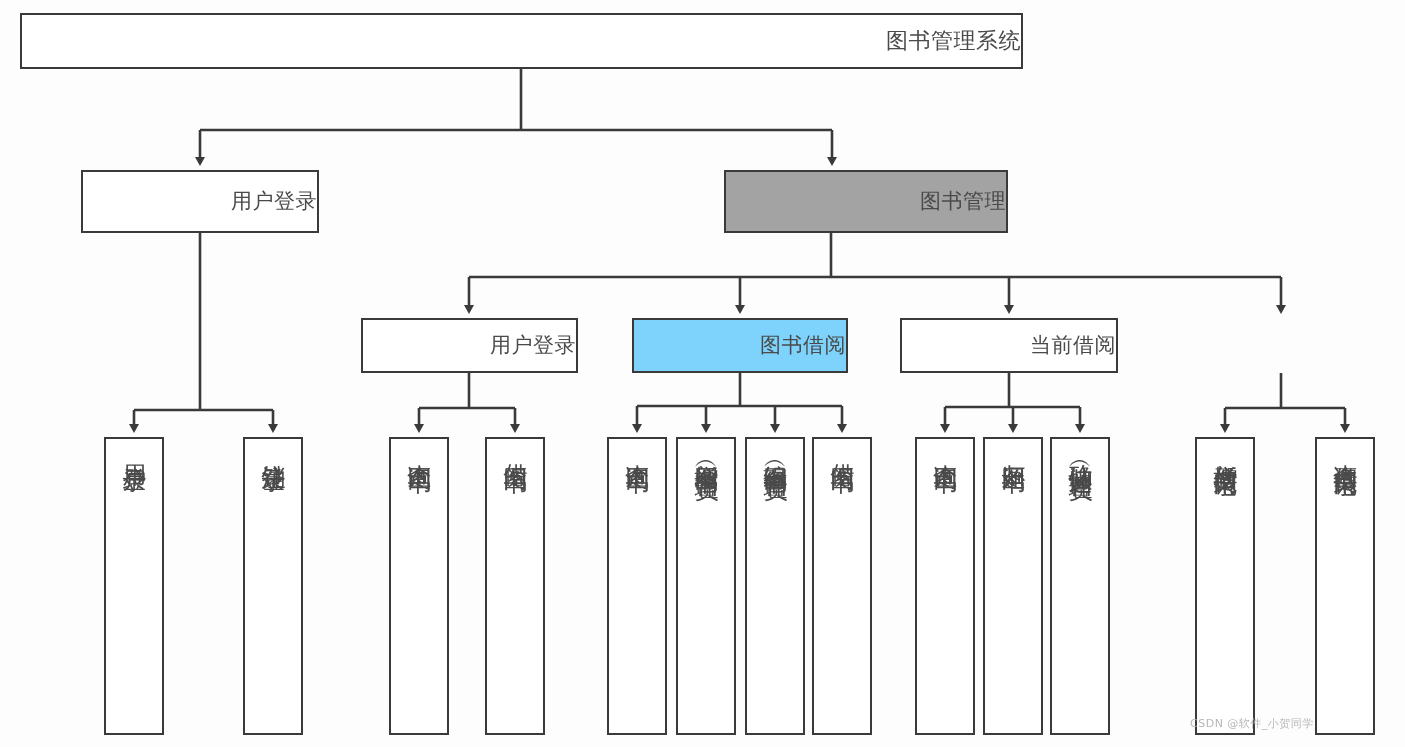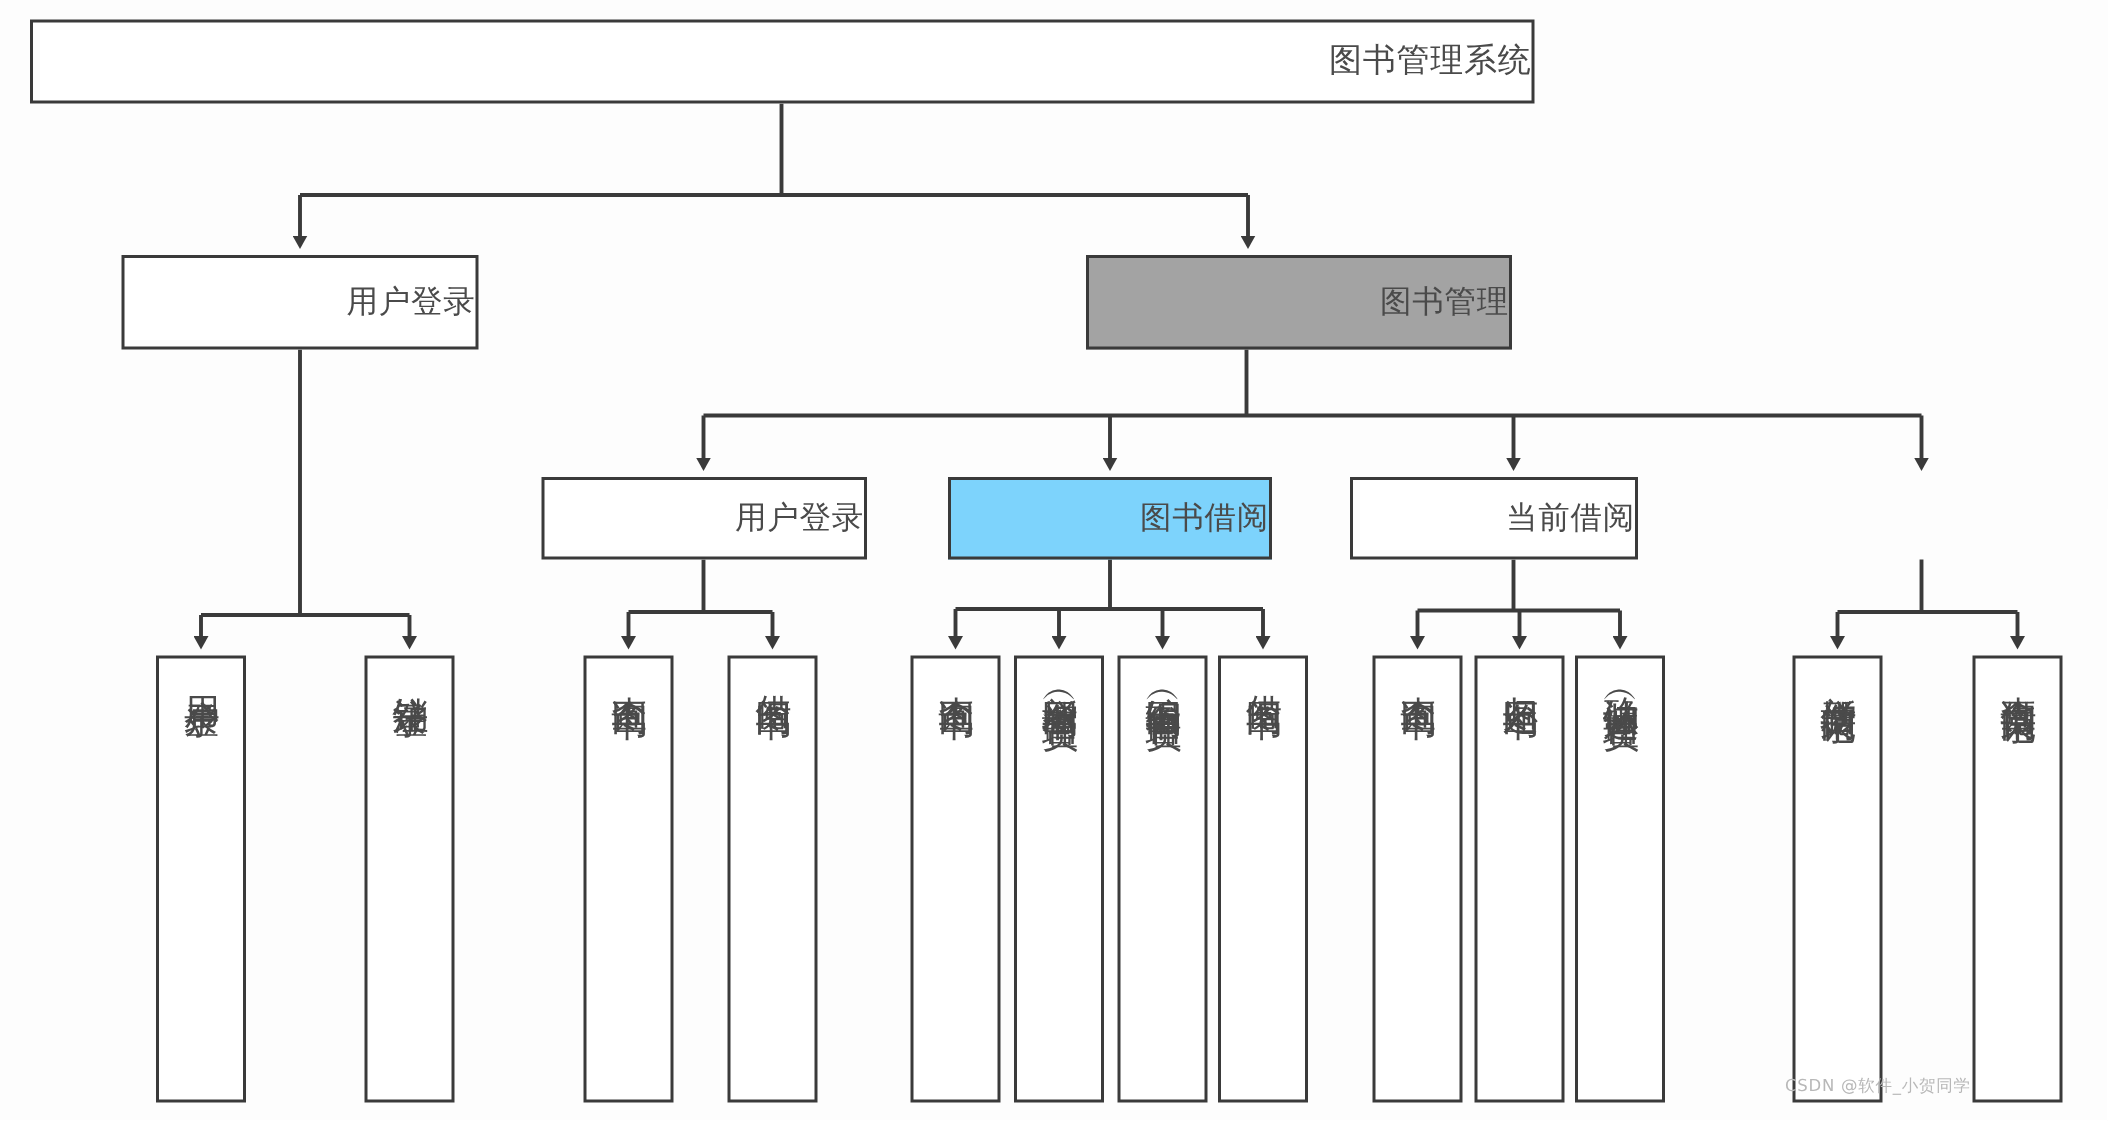--- a/index.html
+++ b/index.html
@@ -135,21 +135,21 @@
   <div class="node horiz" id="n-l1-1" style="left: 724px; top: 170px; width: 284px; height: 63px; border-color: rgb(58, 58, 58); background: #a3a3a3; color: rgb(74, 74, 74);">
     <span class="lbl">图书管理</span>
   </div>
 
   <div class="node horiz" id="n-l2-0" style="left: 361px; top: 318px; width: 217px; height: 55px; border-color: rgb(58, 58, 58); background: rgb(255, 255, 255); color: rgb(74, 74, 74);">
     <span class="lbl">用户登录</span>
   </div>
   <div class="node horiz" id="n-l2-1" style="left: 632px; top: 318px; width: 216px; height: 55px; border-color: rgb(58, 58, 58); background: #7dd3fc; color: rgb(74, 74, 74);">
     <span class="lbl">图书借阅</span>
   </div>
-  <div class="node horiz" id="n-l2-2" style="left: 900px; top: 318px; width: 192px; height: 55px; border-color: rgb(58, 58, 58); background: rgb(255, 255, 255); color: rgb(74, 74, 74);">
+  <div class="node horiz" id="n-l2-2" style="left: 900px; top: 318px; width: 218px; height: 55px; border-color: rgb(58, 58, 58); background: rgb(255, 255, 255); color: rgb(74, 74, 74);">
     <span class="lbl">当前借阅</span>
   </div>
 
   <div class="node vert" id="n-lf-0" style="left: 104px; top: 437px; width: 60px; height: 298px; border-color: rgb(58, 58, 58); background: rgb(255, 255, 255); color: rgb(74, 74, 74);">
     <span class="lbl">用户登录</span>
   </div>
   <div class="node vert" id="n-lf-1" style="left: 243px; top: 437px; width: 60px; height: 298px; border-color: rgb(58, 58, 58); background: rgb(255, 255, 255); color: rgb(74, 74, 74);">
     <span class="lbl">注销登录</span>
   </div>
   <div class="node vert" id="n-lf-2" style="left: 389px; top: 437px; width: 60px; height: 298px; border-color: rgb(58, 58, 58); background: rgb(255, 255, 255); color: rgb(74, 74, 74);">

